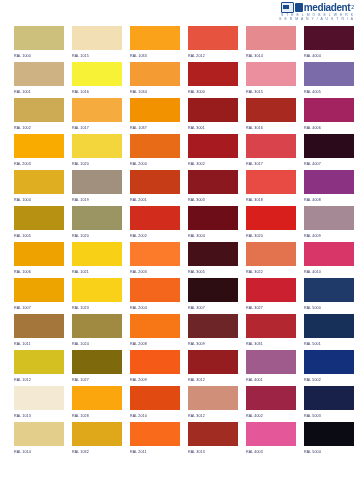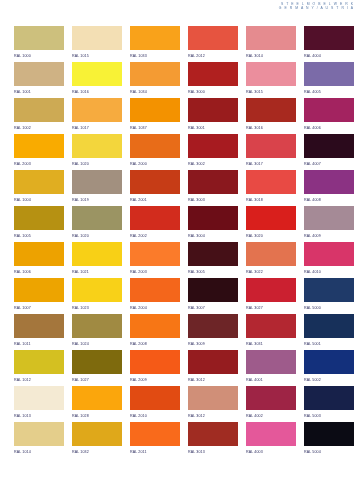--- a/index.html
+++ b/index.html
@@ -110,20 +110,26 @@
     height: 12px;
     letter-spacing: 0.12px;
     white-space: nowrap;
     font-family: "Liberation Sans", sans-serif;
   }
 </style>
 </head>
 <body>
 
 <div id="logo-block">
+  <div id="logo-main">
+    <span class="logo-mark"></span>
+    <span class="logo-mark2"></span>
+    <span id="logo-word">mediadent</span>
+    <span id="logo-sup">2</span>
+  </div>
   <div class="logo-sub">S T E E L M Ö B E L W E R K</div>
   <div class="logo-sub">G E R M A N Y / A U S T R I A</div>
 </div>
 
 <div id="grid">
     <div class="cell">
       <div class="swatch" style="background: rgb(205, 192, 125);"></div>
       <div class="swatch-label">RAL 1000</div>
     </div>
     <div class="cell">

